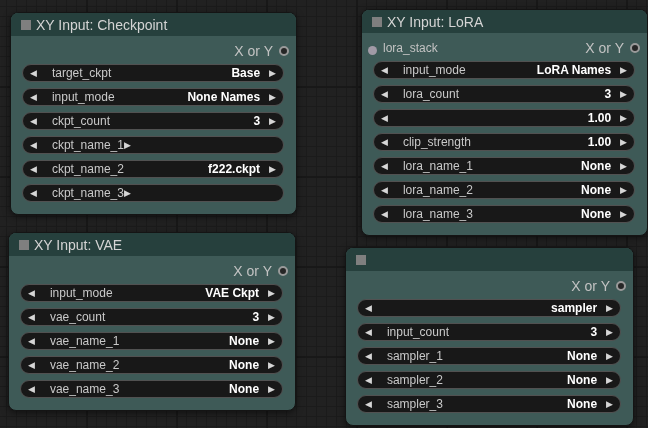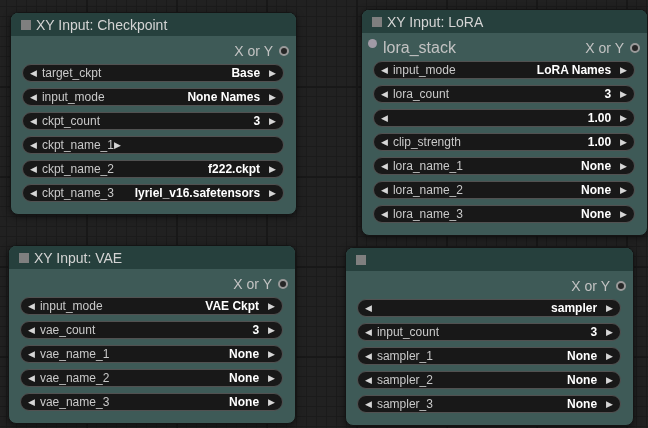--- a/index.html
+++ b/index.html
@@ -28,38 +28,38 @@
     height:23px;background:var(--node-title,#26403d);
     border-radius:7px 7px 0 0;
     display:flex;align-items:center;padding:0 10px;gap:5px;
   }
   .collapse-box{width:10px;height:10px;background:var(--collapse-box,#7f7f7f);flex:0 0 auto;}
   .title-text{color:var(--title-text,#d4d4d4);font-size:14px;white-space:nowrap;}
   .slot-row{
     display:flex;align-items:center;height:13px;
     margin:8px 7px 7px 6px;
   }
-  .input-slot{display:flex;align-items:flex-start;gap:6px;font-size:16px;color:var(--slot-text,#c3c3c3);}
+  .input-slot{display:flex;align-items:flex-end;gap:6px;font-size:12px;color:var(--slot-text,#c3c3c3);}
   .input-dot{width:9px;height:9px;border-radius:50%;background:var(--input-dot,#a19aa6);flex:0 0 auto;}
   .output-slot{display:flex;align-items:center;gap:6px;font-size:14px;color:var(--slot-text,#c3c3c3);margin-left:auto;}
   .output-dot{
     width:10px;height:10px;border-radius:50%;box-sizing:border-box;
     background:#262626;border:2px solid var(--output-dot-ring,#9a9a9a);flex:0 0 auto;
   }
   .widget{
     height:16px;border-radius:9px;
     background:var(--widget-bg,#181818);
     border:1px solid var(--widget-border,#515151);
     display:flex;align-items:center;
     margin:0 12px 6px 11px;padding:0 7px;
     font-size:12px;color:var(--widget-label,#c9c9c9);
     box-sizing:content-box;
   }
   .widget .arrow{color:#d6d6d6;font-size:9px;line-height:1;flex:0 0 auto;}
-  .widget .wlabel{margin-left:5px;white-space:nowrap;}
+  .widget .wlabel{margin-left:15px;white-space:nowrap;}
   .widget .wvalue{margin-left:auto;margin-right:9px;color:var(--widget-value,#ffffff);font-weight:bold;white-space:nowrap;}
 </style>
 </head>
 <body style="--canvas-bg: #212121; --grid-line: #1b1b1b; --grid-major: #181818; --node-body: #3e5a57; --node-title: #26403d; --title-text: #d4d4d4; --slot-text: #c3c3c3; --collapse-box: #7f7f7f; --input-dot: #a19aa6; --output-dot-ring: #9a9a9a; --widget-bg: #181818; --widget-border: #515151; --widget-label: #c9c9c9; --widget-value: #ffffff;">
 
 <div class="canvas">
     <div class="node" style="left: 10px; top: 12px; width: 287px;">
       <div class="titlebar">
         <span class="collapse-box"></span>
         <span class="title-text">XY Input: Checkpoint</span>
@@ -95,21 +95,20 @@
       </div>
       <div class="widget">
         <span class="arrow">◀</span>
         <span class="wlabel">ckpt_name_2</span>
         <span class="wvalue">f222.ckpt</span>
         <span class="arrow">▶</span>
       </div>
       <div class="widget">
         <span class="arrow">◀</span>
         <span class="wlabel">ckpt_name_3</span>
-        <span class="wvalue">lyriel_v16.safetensors</span>
         <span class="arrow">▶</span>
       </div>
     </div>
     <div class="node" style="left: 361px; top: 9px; width: 287px;">
       <div class="titlebar">
         <span class="collapse-box"></span>
         <span class="title-text">XY Input: LoRA</span>
       </div>
       <div class="slot-row">
         <span class="input-slot">
@@ -156,21 +155,21 @@
         <span class="wvalue">None</span>
         <span class="arrow">▶</span>
       </div>
       <div class="widget">
         <span class="arrow">◀</span>
         <span class="wlabel">lora_name_3</span>
         <span class="wvalue">None</span>
         <span class="arrow">▶</span>
       </div>
     </div>
-    <div class="node" style="left: 8px; top: 245px; width: 288px;">
+    <div class="node" style="left: 8px; top: 232px; width: 288px;">
       <div class="titlebar">
         <span class="collapse-box"></span>
         <span class="title-text">XY Input: VAE</span>
       </div>
       <div class="slot-row">
         <span class="output-slot">
           <span class="output-slot-label">X or Y</span>
           <span class="output-dot"></span>
         </span>
       </div>

